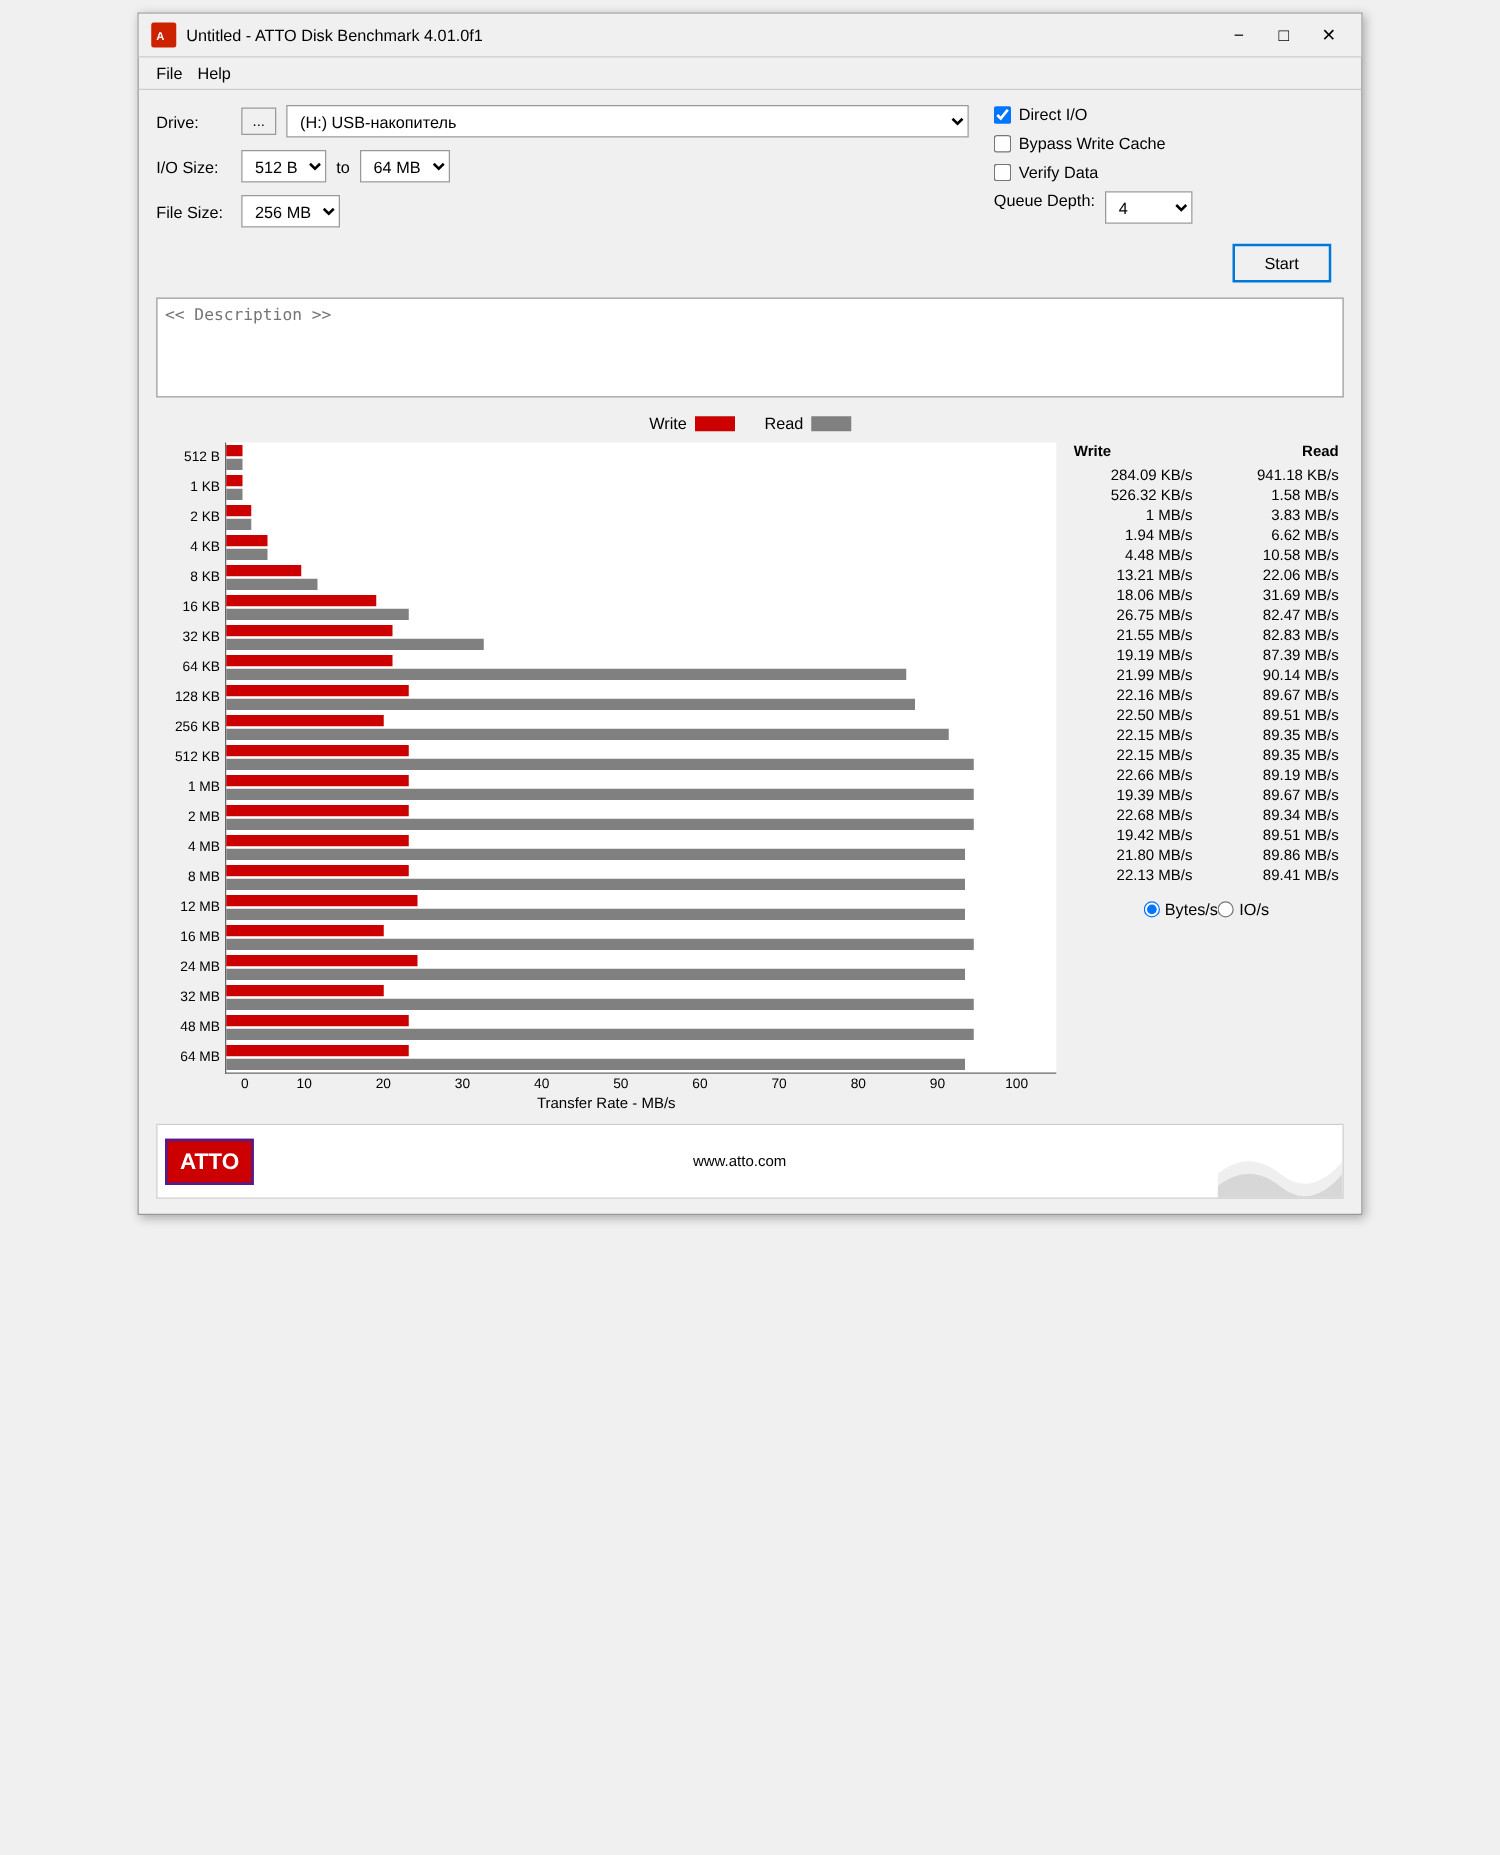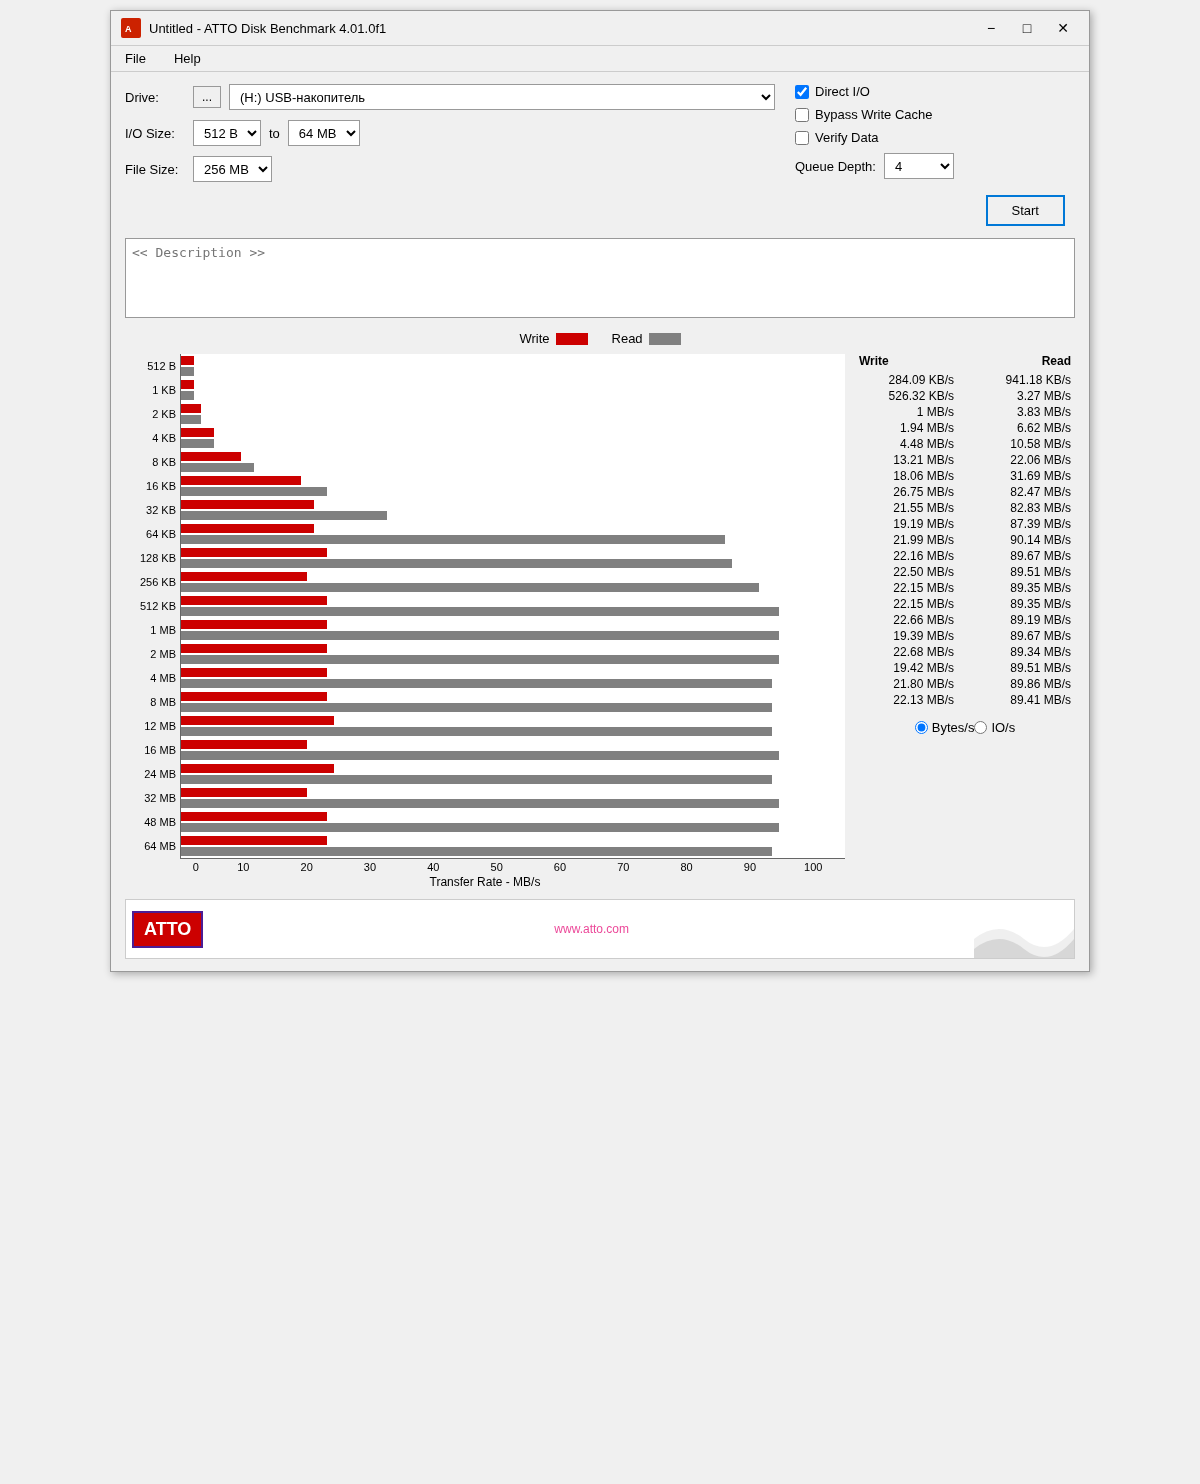--- a/index.html
+++ b/index.html
@@ -59,21 +59,21 @@
       border: none;
       cursor: pointer;
       display: flex;
       align-items: center;
       justify-content: center;
       font-size: 14px;
     }
     .menu-bar {
       padding: 3px 8px;
       display: flex;
-      gap: 16px;
+      gap: 0;
       border-bottom: 1px solid #ccc;
       text-align: right;
     }
     .menu-item {
       padding: 2px 6px;
       cursor: pointer;
       font-size: 13px;
     }
     .content {
       padding: 12px 14px;
@@ -128,21 +128,21 @@
       align-items: center;
       gap: 6px;
       margin-bottom: 8px;
     }
     .checkbox-row input[type="checkbox"] {
       width: 14px;
       height: 14px;
     }
     .queue-row {
       display: flex;
-      align-items: center;
+      align-items: flex-start;
       gap: 8px;
       margin-top: 2px;
     }
     .queue-select {
       padding: 3px 6px;
       border: 1px solid #999;
       background: white;
       font-size: 13px;
       height: 26px;
       width: 70px;
@@ -304,21 +304,21 @@
     .atto-text {
       flex: 1;
     }
     .atto-slogan {
       font-size: 18px;
       font-weight: bold;
       color: #cc6600;
     }
     .atto-url {
       font-size: 12px;
-      color: #ec4899;
+      color: #000000;
       text-align: center;
     }
     .atto-wave {
       width: 100px;
       height: 60px;
       position: relative;
       overflow: hidden;
     }
     .clearfix::after { content: ''; display: table; clear: both; }
   </style>
@@ -560,21 +560,21 @@
             <span>Write</span>
             <span>Read</span>
           </div>
           <div id="data-rows">
               <div class="data-row">
                 <span class="data-col">284.09 KB/s</span>
                 <span class="data-col">941.18 KB/s</span>
               </div>
               <div class="data-row">
                 <span class="data-col">526.32 KB/s</span>
-                <span class="data-col">3.27 MB/s</span>
+                <span class="data-col">1.58 MB/s</span>
               </div>
               <div class="data-row">
                 <span class="data-col">1 MB/s</span>
                 <span class="data-col">3.83 MB/s</span>
               </div>
               <div class="data-row">
                 <span class="data-col">1.94 MB/s</span>
                 <span class="data-col">6.62 MB/s</span>
               </div>
               <div class="data-row">

